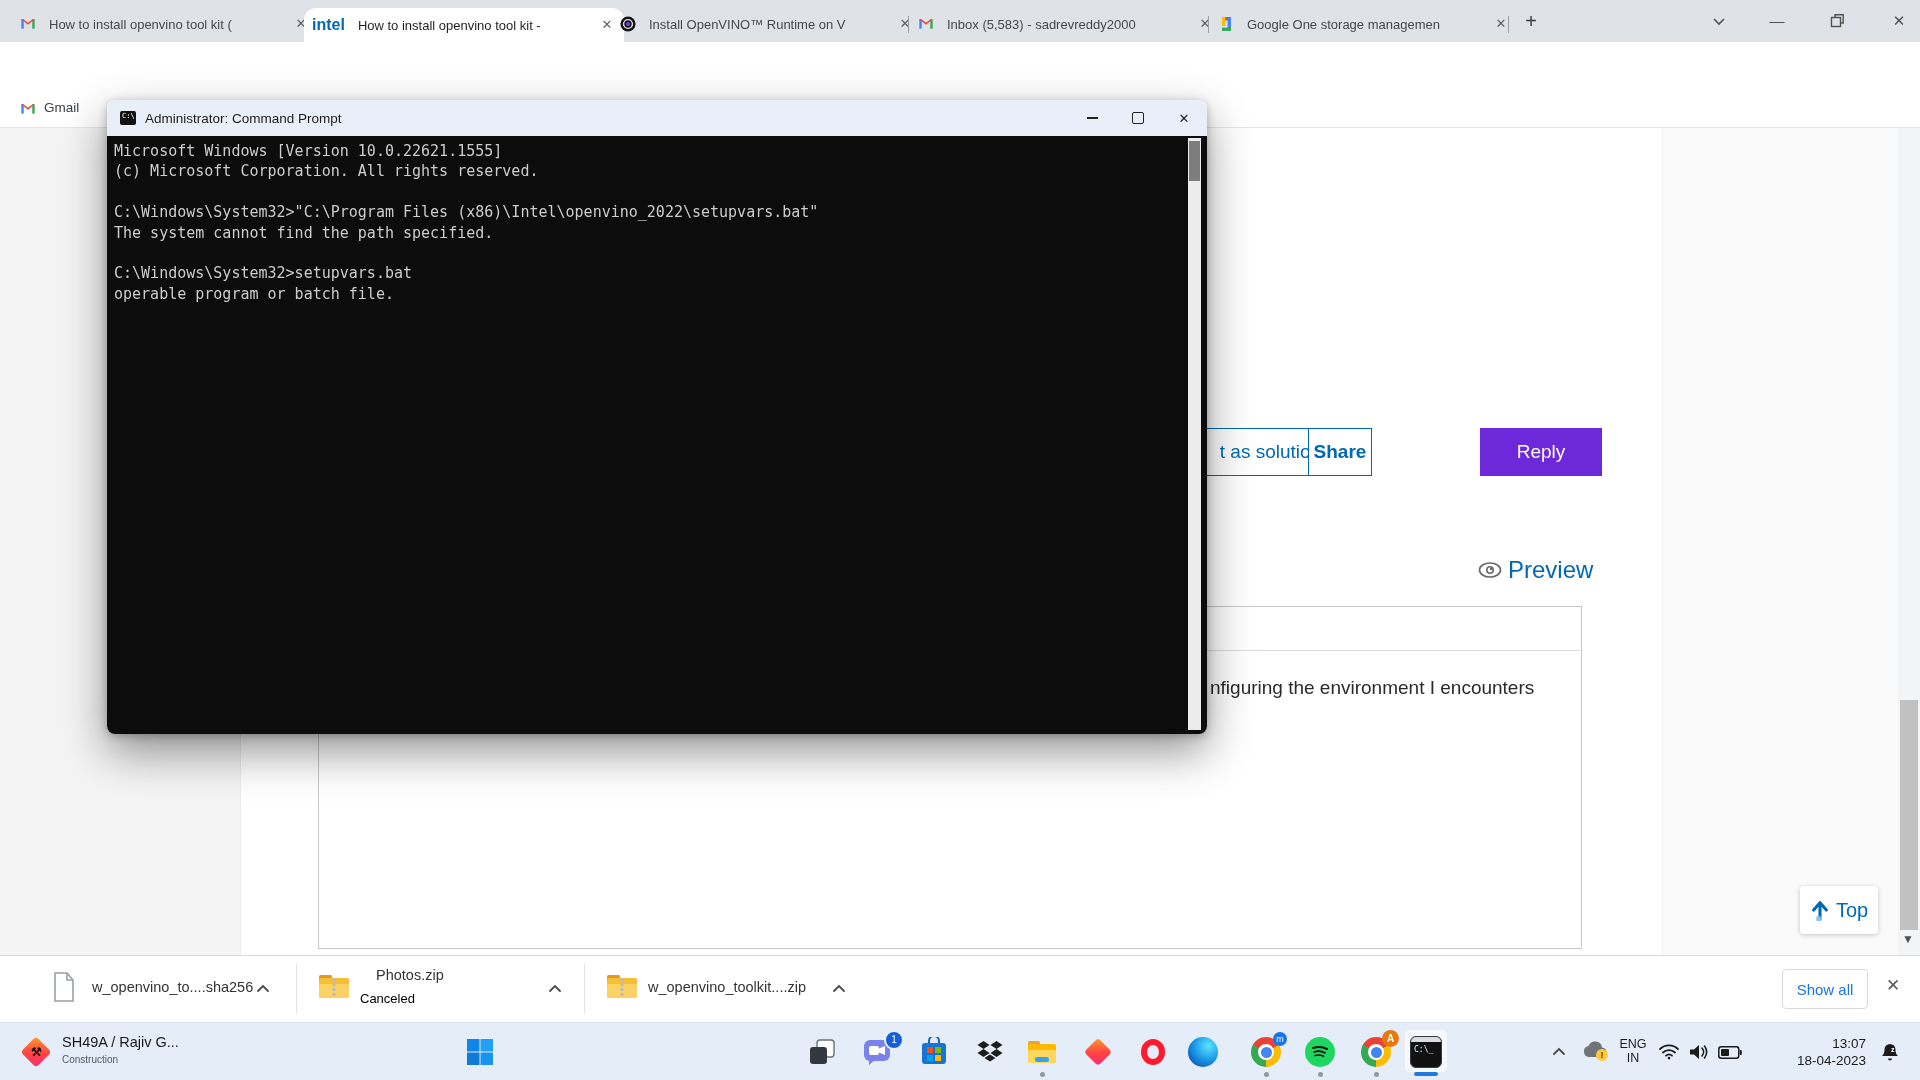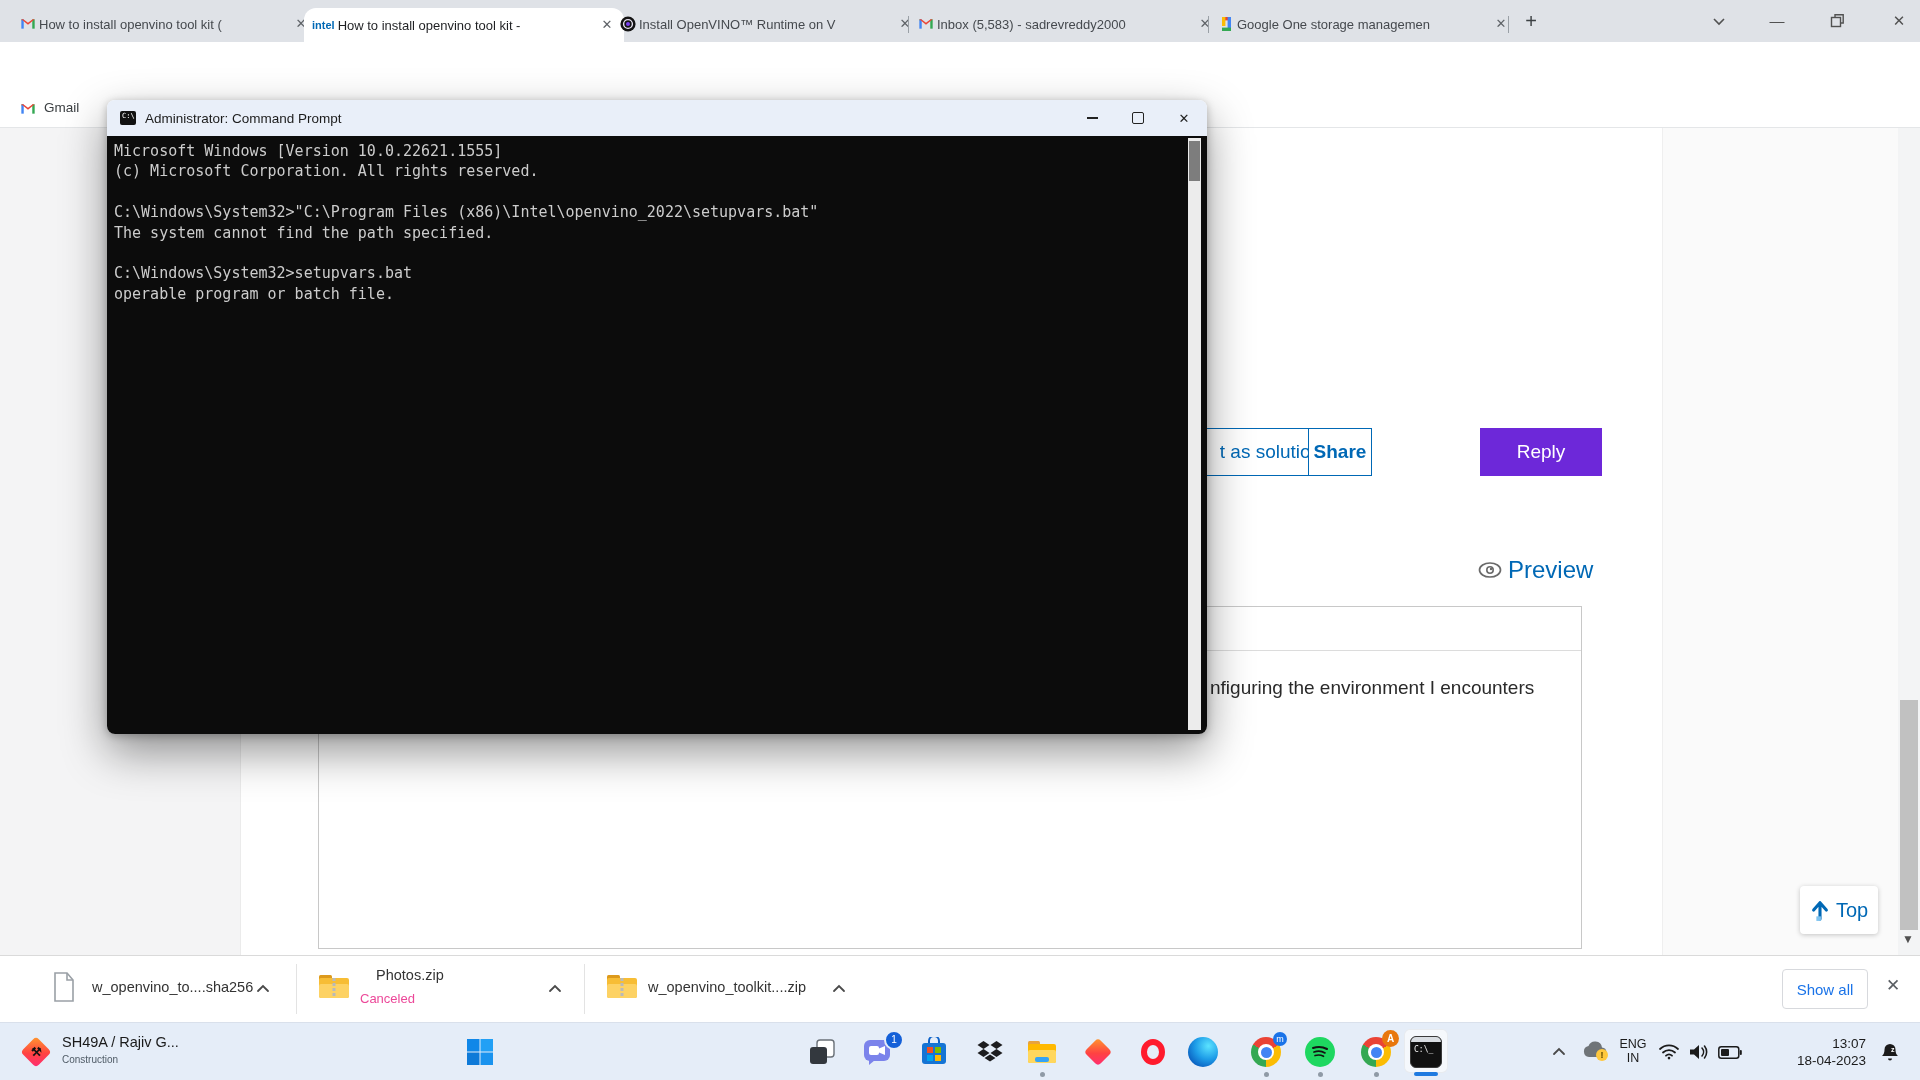--- a/index.html
+++ b/index.html
@@ -1,21 +1,21 @@
 <!DOCTYPE html>
 <html><head>
 <meta charset="utf-8">
 <style>
   html,body{margin:0;padding:0;background:#000;}
   #screen{position:relative;width:1920px;height:1080px;overflow:hidden;
     font-family:"Liberation Sans",sans-serif;background:#dfe2e7;}
   .abs{position:absolute;}
   
   #tabstrip{left:0;top:0;width:1920px;height:42px;background:#dfe2e7;}
-  .tab{top:10px;height:28px;display:flex;align-items:center;gap:3px;padding:0 8px;}
+  .tab{top:10px;height:28px;display:flex;align-items:center;gap:13px;padding:0 8px;}
   .tab .title{font-size:13px;color:#45494e;white-space:nowrap;overflow:hidden;flex:1;
     -webkit-mask-image:linear-gradient(90deg,#000 85%,transparent);
     mask-image:linear-gradient(90deg,#000 85%,transparent);}
   .tab.active{top:8px;height:34px;background:#fff;border-radius:12px 12px 0 0;}
   .tab.active .title{color:#1f2023;}
   .tabx{font-size:13px;color:#5f6368;width:18px;height:18px;line-height:18px;text-align:center;border-radius:50%;flex:none;}
   .tabsep{top:16px;width:1px;height:17px;background:#9aa0a6;}
   .winctl{top:12px;width:18px;height:18px;color:#515151;font-size:15px;line-height:18px;text-align:center;}
   
   #toolbar{left:0;top:42px;width:1920px;height:48px;background:#fff;}
@@ -182,21 +182,21 @@
 
   <div id="tabstrip" class="abs">
     <div class="tab abs" style="left:12px;width:290px;">
       <svg width="16" height="16">
           <use href="#sym-gmail"></use>
         </svg>
       <span class="title">How to install openvino tool kit (</span>
       <span class="tabx">✕</span>
     </div>
     <div class="tab active abs" style="left:304px;width:304px;">
-      <span style="color:#0068b5;font-size:11px;font-weight:bold;flex:none;">intel</span>
+      <span style="color:#0068b5;font-size:16px;font-weight:bold;flex:none;">intel</span>
       <span class="title">How to install openvino tool kit -</span>
       <span class="tabx">✕</span>
     </div>
     <div class="tab abs" style="left:612px;width:294px;">
       <svg width="16" height="16">
           <use href="#sym-openvino"></use>
         </svg>
       <span class="title">Install OpenVINO™ Runtime on V</span>
       <span class="tabx">✕</span>
     </div>
@@ -338,21 +338,21 @@
     <span class="dlname abs" style="left:92px;top:23px;">w_openvino_to....sha256</span>
     <svg class="abs" style="left:256px;top:28px;" width="14" height="9">
         <use href="#sym-caret"></use>
       </svg>
     <div class="dlsep abs" style="left:296px;"></div>
 
     <svg class="abs" style="left:318px;top:16px;" width="32" height="28">
         <use href="#sym-zip"></use>
       </svg>
     <span class="dlname abs" style="left:376px;top:11px;">Photos.zip</span>
-    <span class="abs" style="left:360px;top:35px;font-size:13px;color:#ec4899;">Canceled</span>
+    <span class="abs" style="left:360px;top:35px;font-size:13px;color:#000000;">Canceled</span>
     <svg class="abs" style="left:548px;top:28px;" width="14" height="9">
         <use href="#sym-caret"></use>
       </svg>
     <div class="dlsep abs" style="left:584px;"></div>
 
     <svg class="abs" style="left:606px;top:16px;" width="32" height="28">
         <use href="#sym-zip"></use>
       </svg>
     <span class="dlname abs" style="left:648px;top:23px;">w_openvino_toolkit....zip</span>
     <svg class="abs" style="left:832px;top:28px;" width="14" height="9">

